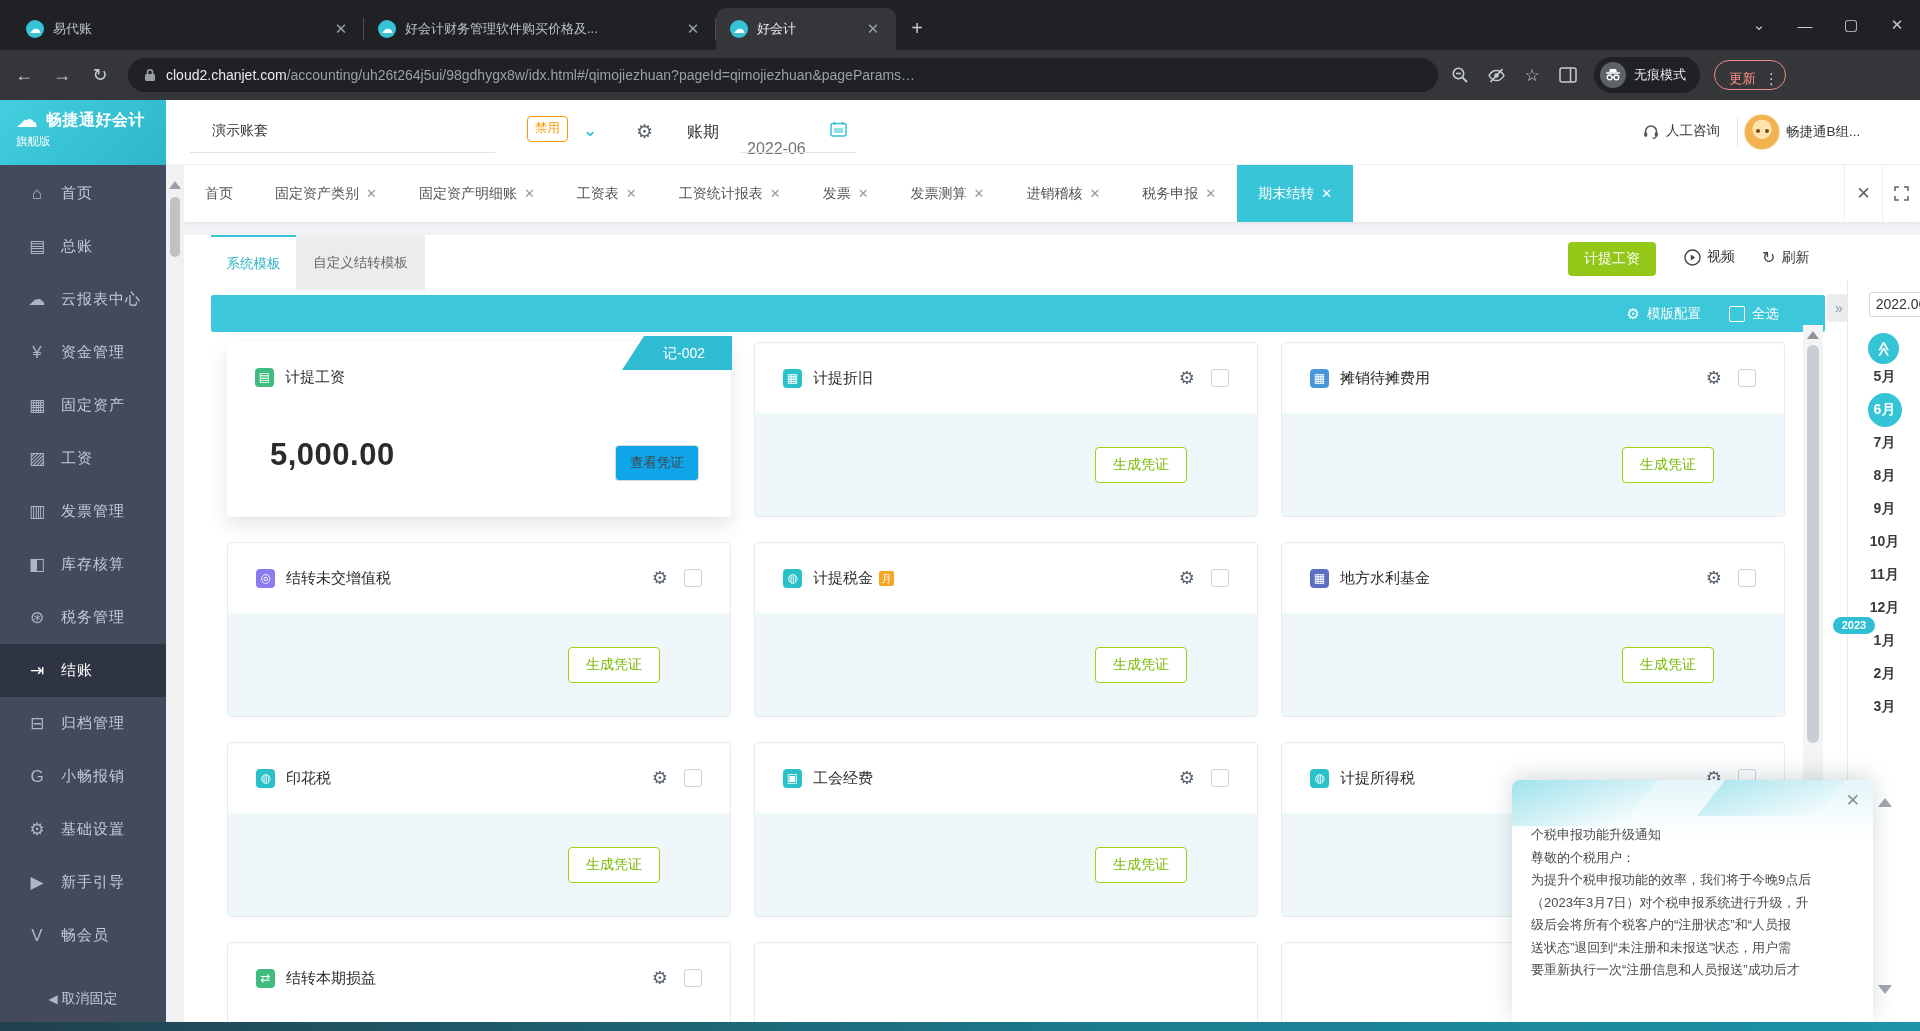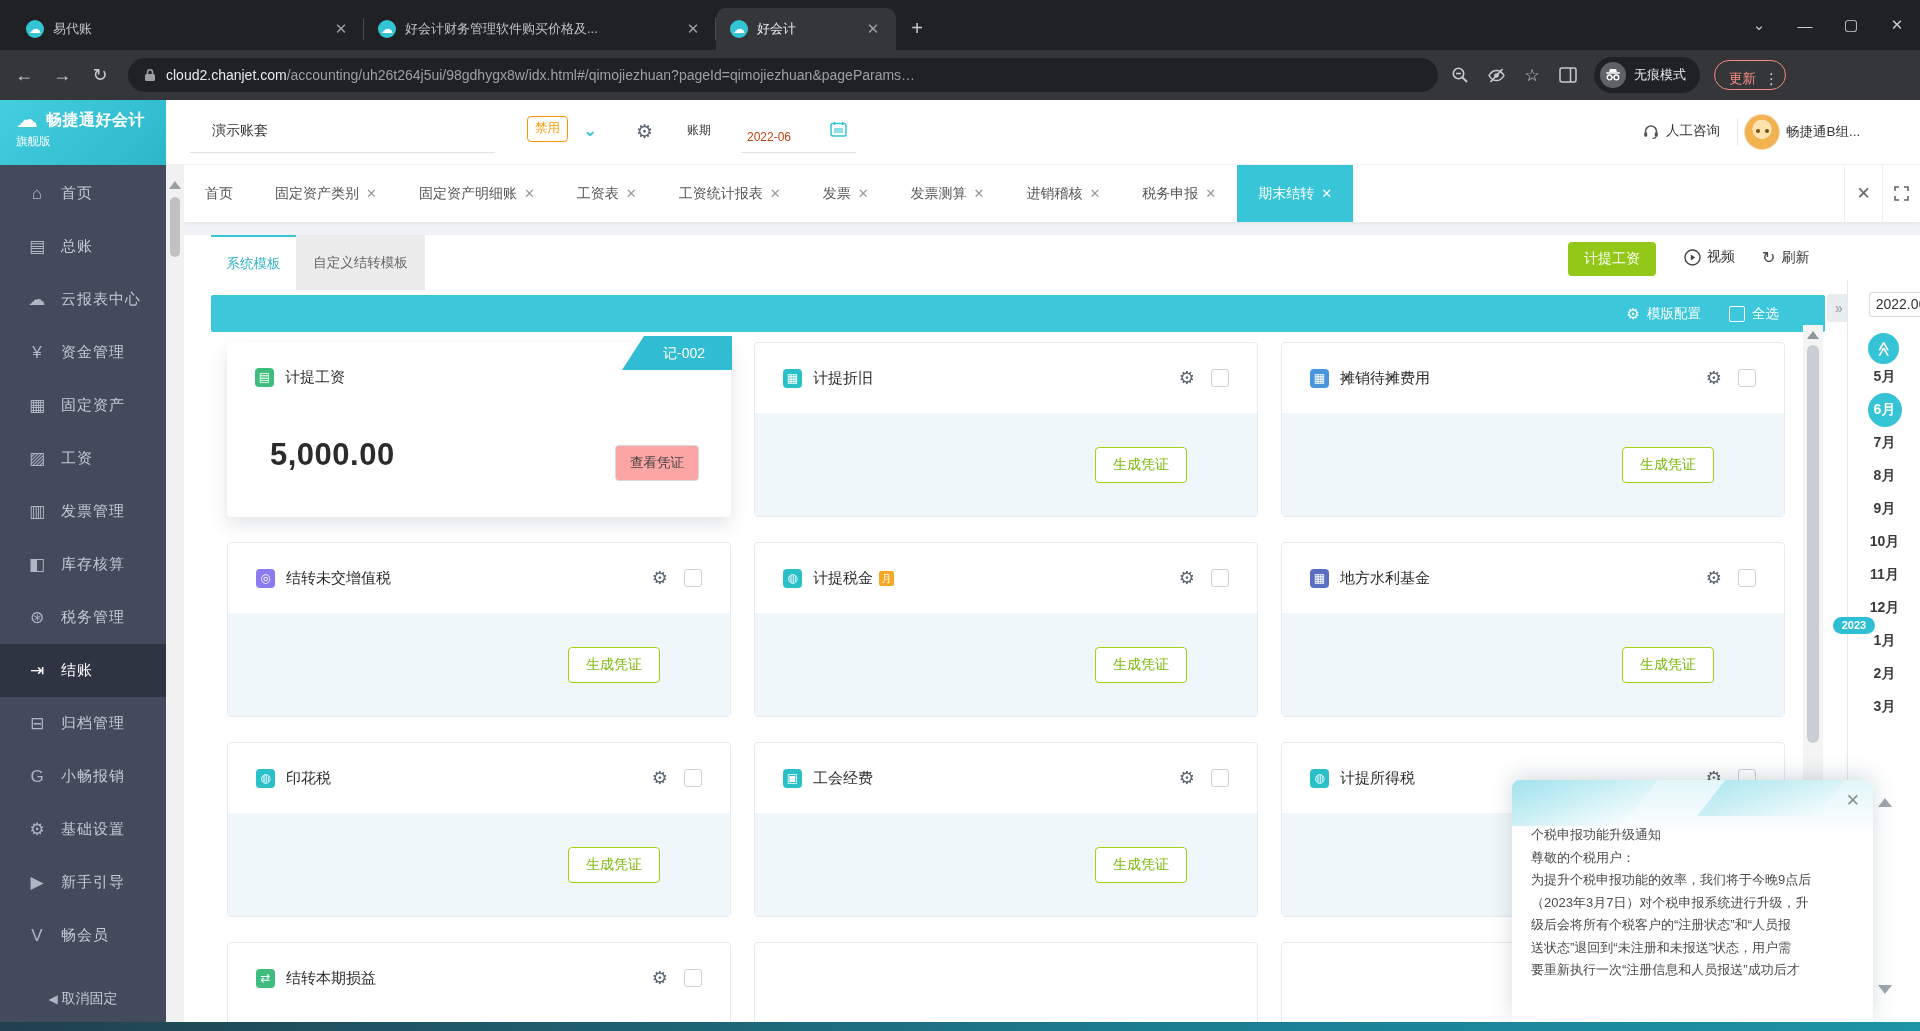--- a/index.html
+++ b/index.html
@@ -37,22 +37,22 @@
   .logo-cloud { font-size:22px; line-height:22px; }
   .logo-title { font-size:16px; font-weight:bold; letter-spacing:.5px; white-space:nowrap; }
   .logo-sub { font-size:11.5px; margin-top:3px; opacity:.95; }
 
   .account-bar { position:absolute; left:166px; top:100px; width:1754px; height:65px; background:#fff; border-bottom:1px solid #f0f0f0; z-index:5; }
   .acct-name { position:absolute; left:24px; top:22px; font-size:14px; color:#333;margin-left:22px; }
   .acct-underline1 { position:absolute; left:24px; top:52px; width:305px; height:1px; background:#e3e3e3; }
   .badge-disabled { position:absolute; left:361px; top:16px; height:26px; line-height:23px; padding:0 7px; border:1px solid #ff9800; color:#ff9800; border-radius:4px; font-size:12.5px; background:#fff; }
   .acct-chevron { position:absolute; left:417px; top:20px; color:#35c3d6; font-size:17px; font-weight:bold; }
   .acct-gear { position:absolute; left:470px; top:20px; color:#5a6470; font-size:19px; }
-  .period-label { position:absolute; left:521px; top:22px; font-size:12px; color:#333; }
-  .period-value { position:absolute; left:581px; top:30px; font-size:12px; color:#c2410c; }
+  .period-label { position:absolute; left:521px; top:22px; font-size:16px; color:#333; }
+  .period-value { position:absolute; left:581px; top:40px; font-size:16px; color:#737373; }
   .period-cal { position:absolute; left:664px; top:21px; }
   .acct-underline2 { position:absolute; left:575px; top:52px; width:115px; height:1px; background:#e3e3e3; }
   .support { position:absolute; right:200px; top:22px; display:flex; align-items:center; gap:7px; color:#333; font-size:13.5px; }
   .hdr-sep { position:absolute; right:182px; top:18px; width:1px; height:28px; background:#e6e6e6; }
   .avatar { position:absolute; right:140px; top:14px; width:36px; height:36px; border-radius:50%; background:radial-gradient(circle at 50% 42%, #ffe3ae 0 36%, #f2b24f 38% 100%); border:1px solid #f0d9b0; }
   .avatar::after { content:""; position:absolute; left:11px; top:14px; width:4px; height:4px; background:#7a4a12; border-radius:50%; box-shadow:9px 0 0 #7a4a12; }
   .user-name { position:absolute; right:2px; top:23px; width:132px; font-size:13.5px; color:#333; white-space:nowrap; overflow:hidden; }
 
   .sidebar { position:absolute; left:0; top:165px; width:166px; height:857px; background:#424a5c; z-index:4; }
   .side-list { padding-top:2px; }
@@ -105,21 +105,21 @@
   .ctitle { margin-left:11px; font-size:15px; color:#2b2b2b; }
   .csub { margin-left:6px; width:15px; height:15px; background:#f5a623; border-radius:2px; color:#fff; font-size:10px; line-height:15px; text-align:center; }
   .cspace { flex:1; }
   .cgear { color:#5a6470; font-size:18px; cursor:pointer; }
   .ccheck { margin-left:16px; width:18px; height:18px; border:1px solid #ccd2d8; border-radius:3px; background:#fff; cursor:pointer; }
   .cbody { height:103px; background:#f0f7fa; display:flex; align-items:center; justify-content:flex-end; padding-right:70px; }
   .btn-generate { width:92px; height:36px; background:#fff; border:1px solid #9fd311; color:#7cb80a; font-size:14px; border-radius:4px; cursor:pointer; }
   .card.amount { box-shadow:0 8px 18px rgba(60,70,90,.14); border:none; z-index:2; }
   .card.amount .cbody { background:#fff; }
   .amt { position:absolute; left:43px; top:95px; font-size:31px; font-weight:bold; color:#2b2b2b; letter-spacing:.5px; }
-  .btn-view { position:absolute; right:32px; top:103px; width:84px; height:36px; background:#fca5a5; border:1px solid #d9d9d9; color:#444; font-size:13.5px; border-radius:4px; cursor:pointer; }
+  .btn-view { position:absolute; right:32px; top:103px; width:84px; height:36px; background:#0ea5e9; border:1px solid #d9d9d9; color:#444; font-size:13.5px; border-radius:4px; cursor:pointer; }
   .vbadge { position:absolute; top:-6px; right:-1px; width:110px; height:34px; background:#30bdd3; color:#fff; font-size:14px; line-height:34px; text-align:center; padding-left:14px; clip-path:polygon(20% 0,100% 0,100% 100%,0 100%); }
 
   
   .cards-scroll { position:absolute; left:1619px; top:103px; width:20px; height:697px; background:#f4f4f4; }
   .cards-scroll .a-up { position:absolute; left:4px; top:6px; width:0; height:0; border-left:6px solid transparent; border-right:6px solid transparent; border-bottom:8px solid #8f959c; }
   .cards-scroll .sthumb { position:absolute; left:4px; top:20px; width:12px; height:398px; background:#c9ced4; border-radius:6px; }
   .cards-scroll .a-dn { position:absolute; left:4px; bottom:6px; width:0; height:0; border-left:6px solid transparent; border-right:6px solid transparent; border-top:8px solid #8f959c; }
 
   
   .rail { position:absolute; left:1663px; top:58px; width:73px; bottom:0; background:#fff; border-left:1px solid #e8e8e8; }

